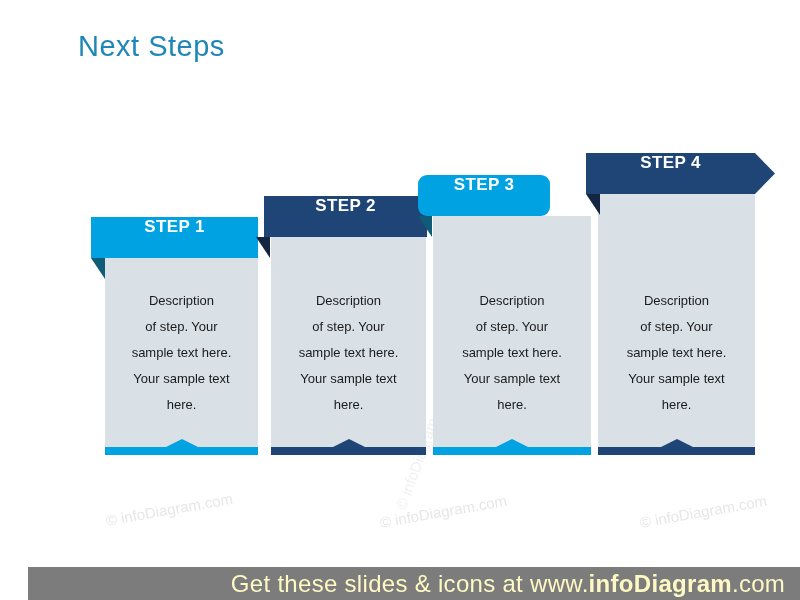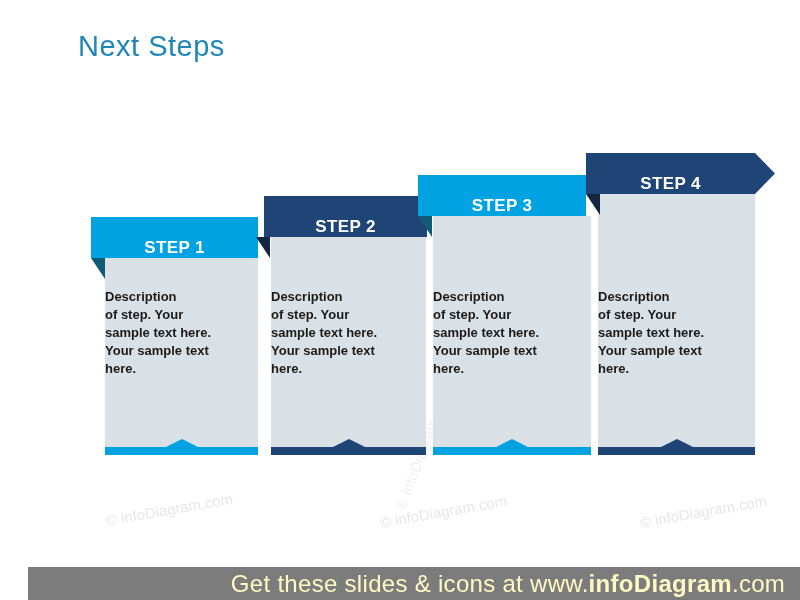--- a/index.html
+++ b/index.html
@@ -18,39 +18,39 @@
 
   .step{position:absolute;inset:0;pointer-events:none;}
   .s0{z-index:10;} .s1{z-index:20;} .s2{z-index:30;} .s3{z-index:40;}
 
   .card{position:absolute;background:var(--card-bg);}
   .s0 .card{left:77px;top:258px;width:153px;height:197px;}
   .s1 .card{left:243px;top:237px;width:155px;height:218px;}
   .s2 .card{left:405px;top:216px;width:158px;height:239px;}
   .s3 .card{left:570px;top:194px;width:157px;height:261px;}
 
-  .desc{position:absolute;top:288px;font-size:13px;line-height:18px;color:#1b1b1b;
-        text-align:left;white-space:pre-line;font-weight:bold;}
+  .desc{position:absolute;top:288px;font-size:13px;line-height:26px;color:#1b1b1b;
+        text-align:center;white-space:pre-line;}
   .s0 .desc{left:77px;width:153px;}
   .s1 .desc{left:243px;width:155px;}
   .s2 .desc{left:405px;width:158px;}
   .s3 .desc{left:570px;width:157px;}
 
   .fold{position:absolute;width:14px;height:21px;background:var(--fold);
         clip-path:polygon(0 0,100% 0,100% 100%);}
   .s0 .fold{left:63px;top:258px;}
   .s1 .fold{left:228px;top:237px;}
   .s2 .fold{left:390px;top:216px;}
   .s3 .fold{left:558px;top:194px;}
 
   .banner{position:absolute;height:41px;background:var(--accent);
-          display:flex;align-items:flex-end;justify-content:center;}
+          display:flex;align-items:flex-start;justify-content:center;}
   .s0 .banner{left:63px;top:217px;width:167px;}
   .s1 .banner{left:236px;top:196px;width:163px;}
-  .s2 .banner{left:390px;top:175px;width:168px;}
+  .s2 .banner{left:390px;top:175px;width:132px;border-radius:9px;}
   .s3 .banner{left:558px;top:153px;width:189px;
           clip-path:polygon(0 0,calc(100% - 20px) 0,100% 50%,calc(100% - 20px) 100%,0 100%);
           padding-right:20px;}
   .banner span{color:#fff;font-size:17px;font-weight:bold;letter-spacing:0.4px;}
 
   .bottom-bar{position:absolute;top:447px;height:8px;background:var(--accent);}
   .s0 .bottom-bar{left:77px;width:153px;}
   .s1 .bottom-bar{left:243px;width:155px;}
   .s2 .bottom-bar{left:405px;width:158px;}
   .s3 .bottom-bar{left:570px;width:157px;}

